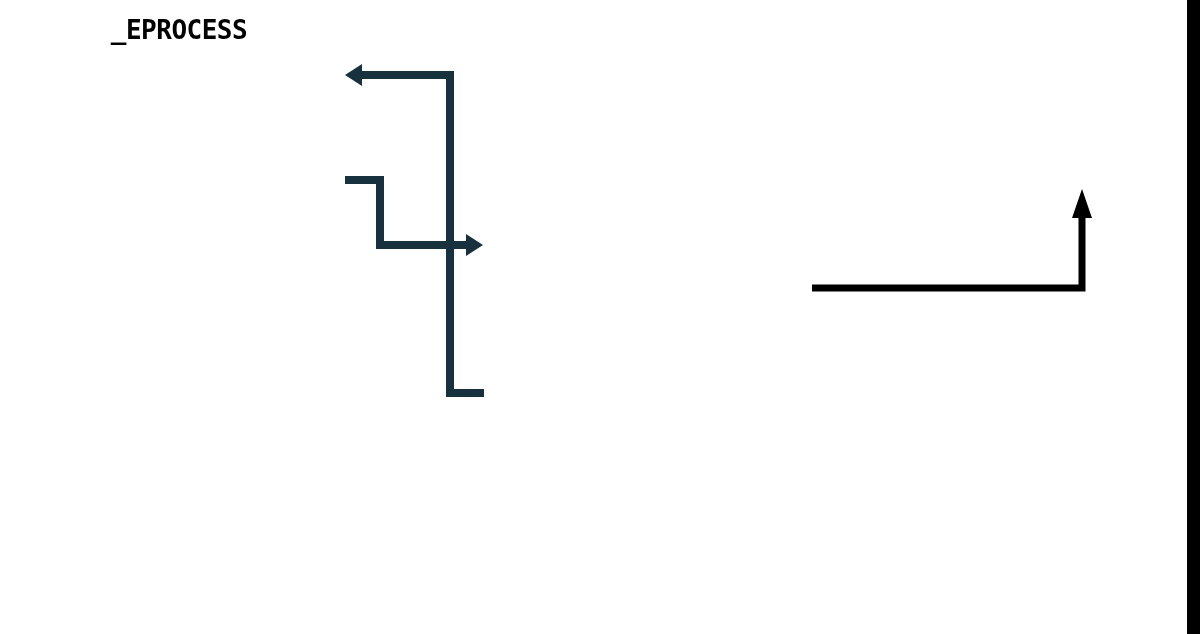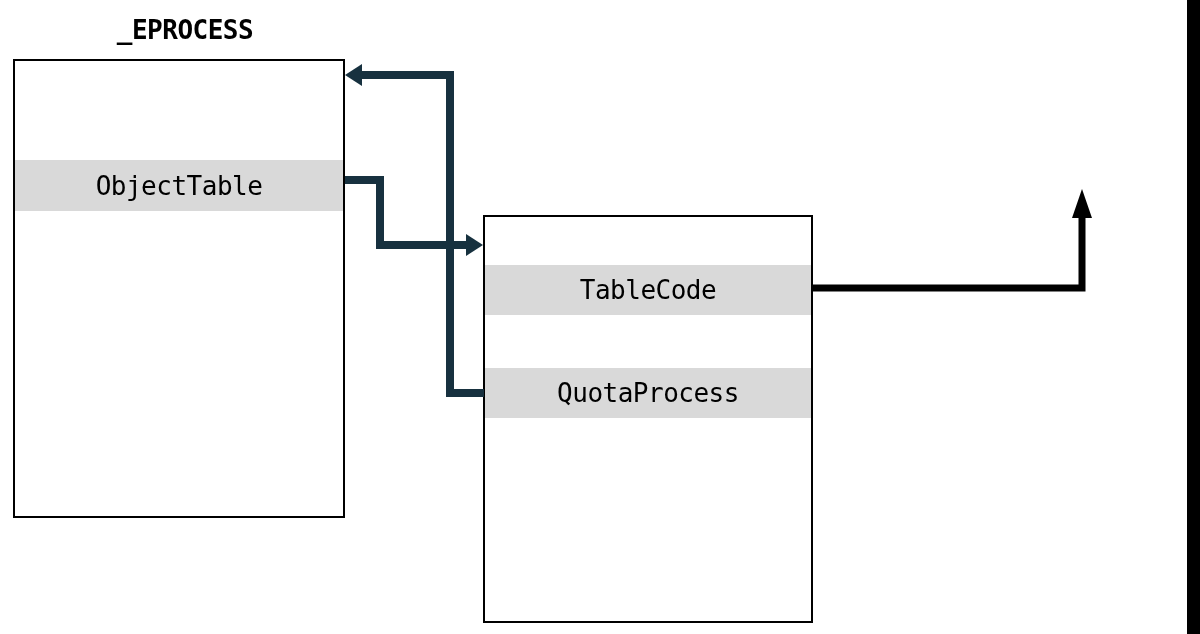--- a/index.html
+++ b/index.html
@@ -27,21 +27,21 @@
   }
   .struct-title {
     position: absolute;
     text-align: center;
     font-weight: bold;
     font-size: 26px;
     line-height: 1.1;
     letter-spacing: -0.5px;
     white-space: nowrap;
   }
-  .title-eprocess { left: 19px; width: 332px; top: 16px; }
+  .title-eprocess { left: 13px; width: 332px; top: 16px; }
   .title-handletable { left: 483px; width: 330px; top: 171px; }
   .struct-box {
     position: absolute;
     border: 2px solid var(--box-border);
     background: var(--background);
     box-sizing: border-box;
   }
   .box-eprocess { left: 13px; top: 59px; width: 332px; height: 459px; }
   .box-handletable { left: 483px; top: 215px; width: 330px; height: 408px; }
   .field-row {
@@ -99,35 +99,22 @@
     background: var(--edge-bar);
   }
 </style>
 </head>
 <body>
 
 <div class="canvas">
 
   <div class="struct-title title-eprocess">_EPROCESS</div>
 
-  <div class="struct-box box-eprocess">
-    <div class="field-row row-objecttable">
-      <span>ObjectTable</span>
-    </div>
-  </div>
 
 
-  <div class="struct-box box-handletable">
-    <div class="field-row row-tablecode">
-      <span>TableCode</span>
-    </div>
-    <div class="field-row row-quotaprocess">
-      <span>QuotaProcess</span>
-    </div>
-  </div>
 
 
   <svg class="arrows-layer" width="1200" height="634" viewBox="0 0 1200 634" xmlns="http://www.w3.org/2000/svg">
 
     <g>
       <polyline class="navy-line" points="345,180 380,180 380,245 468,245"></polyline>
       <polygon class="navy-head" points="483,245 466,234 466,256"></polygon>
     </g>
 
     <g>

